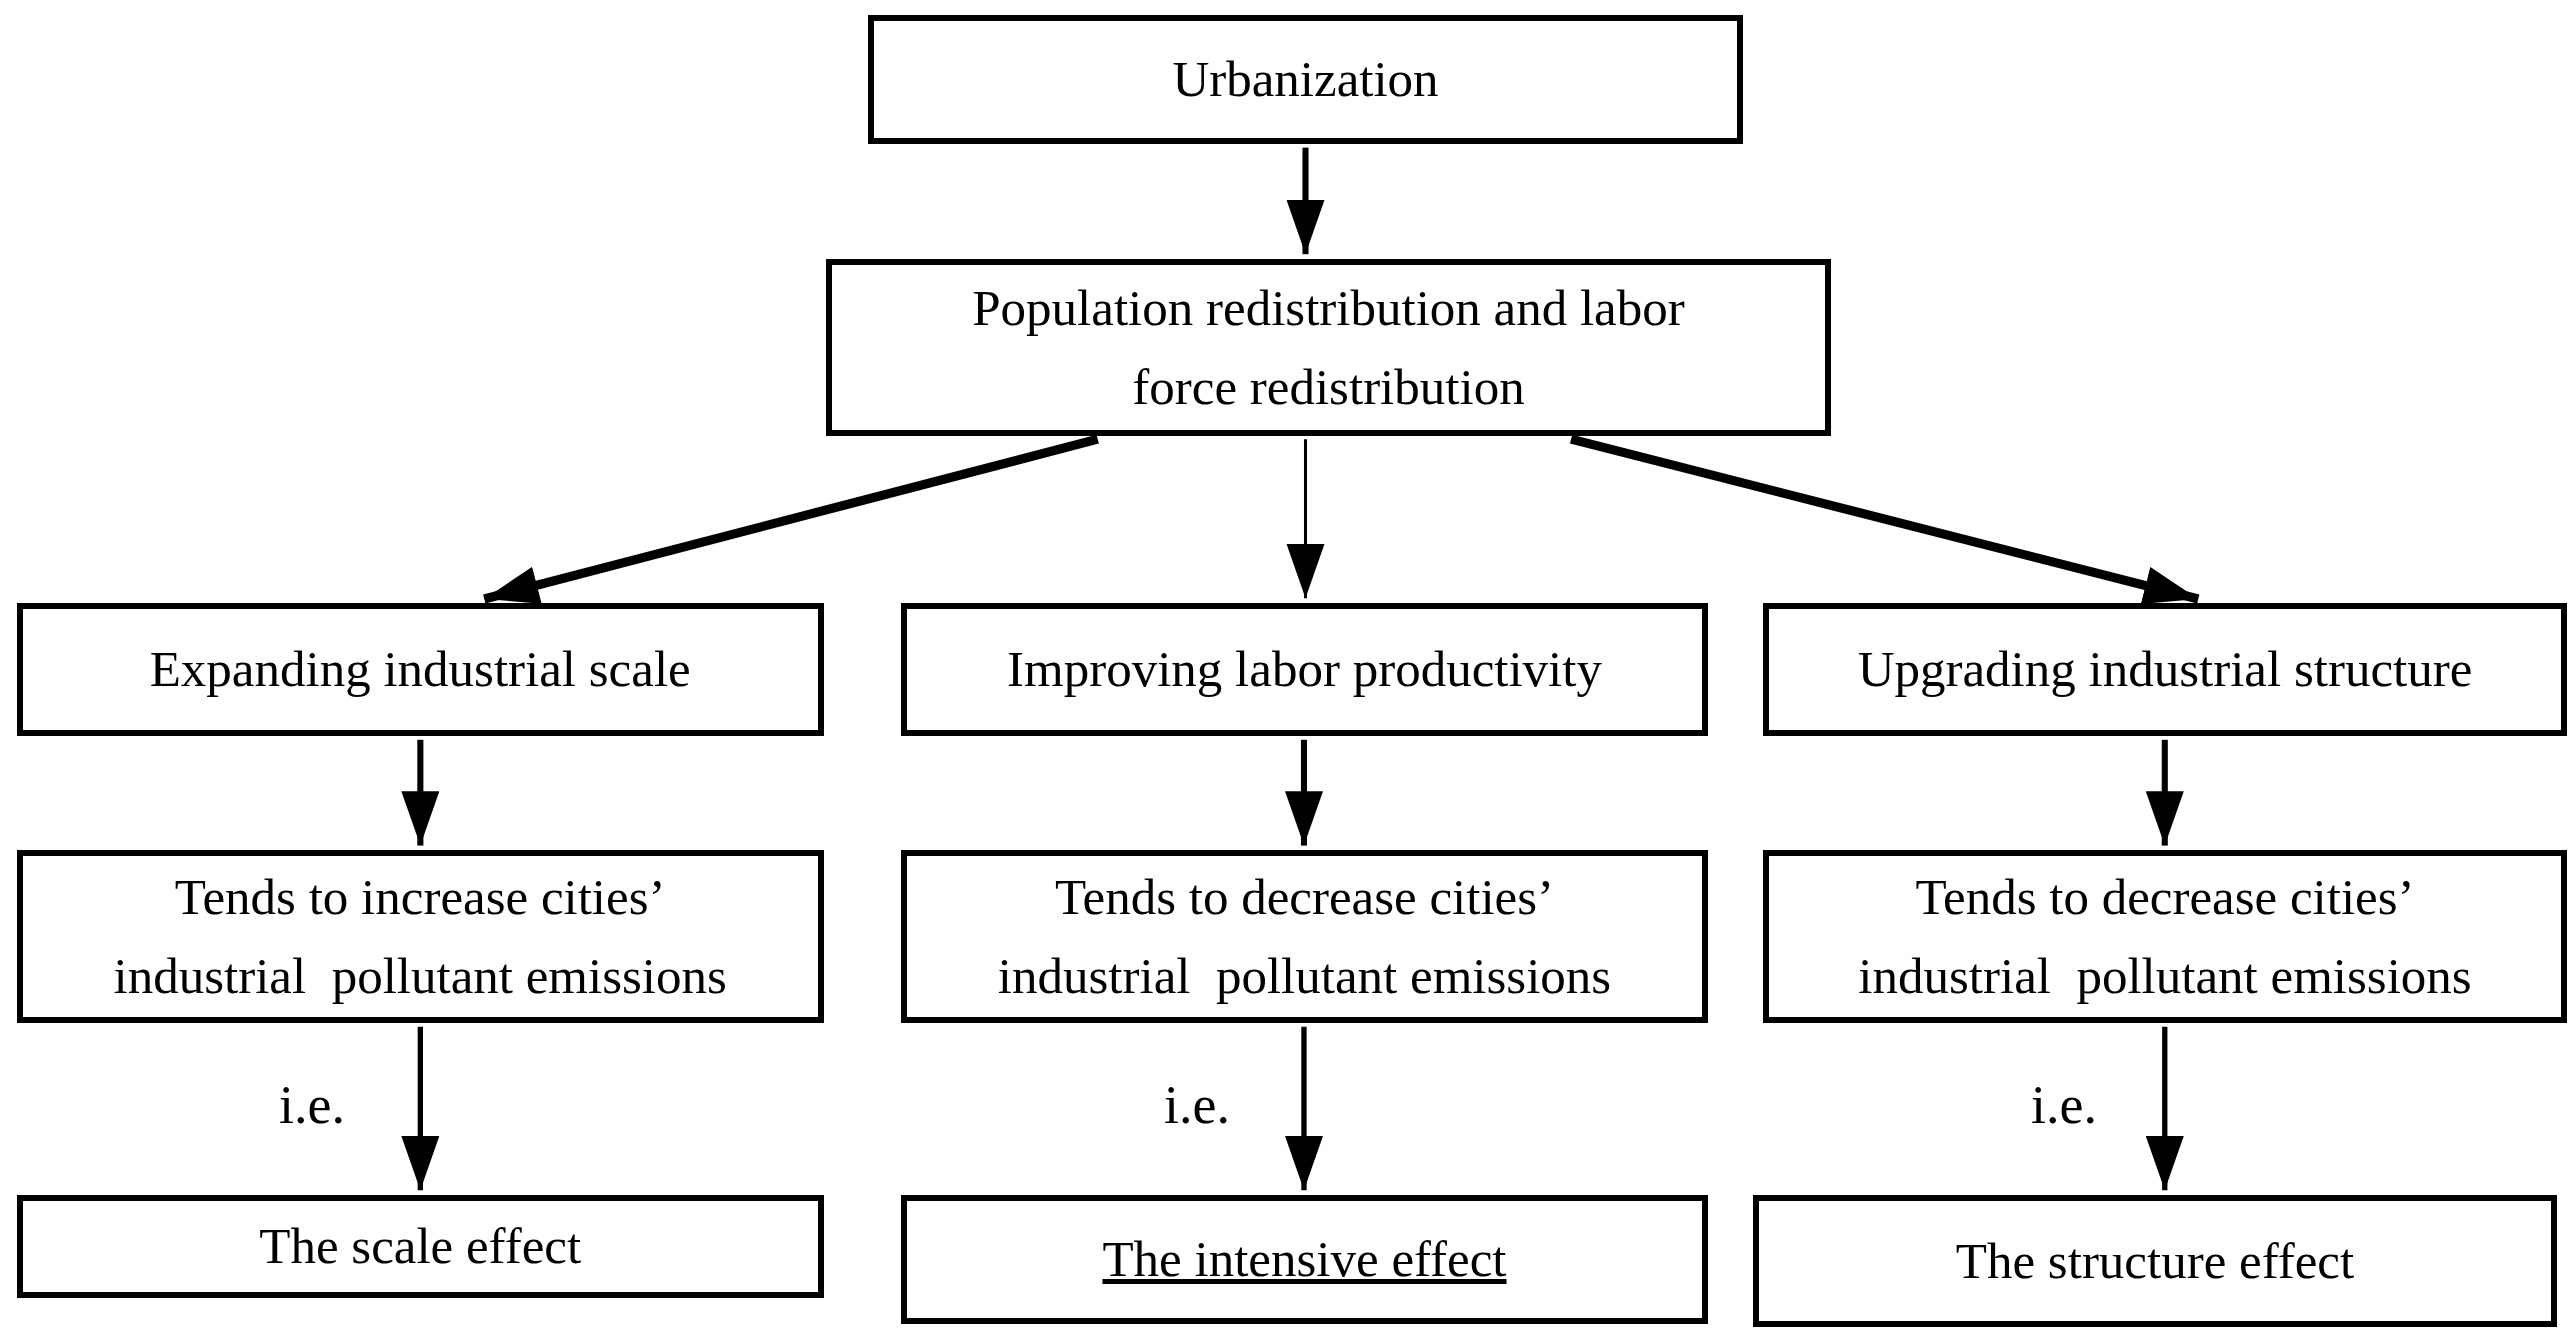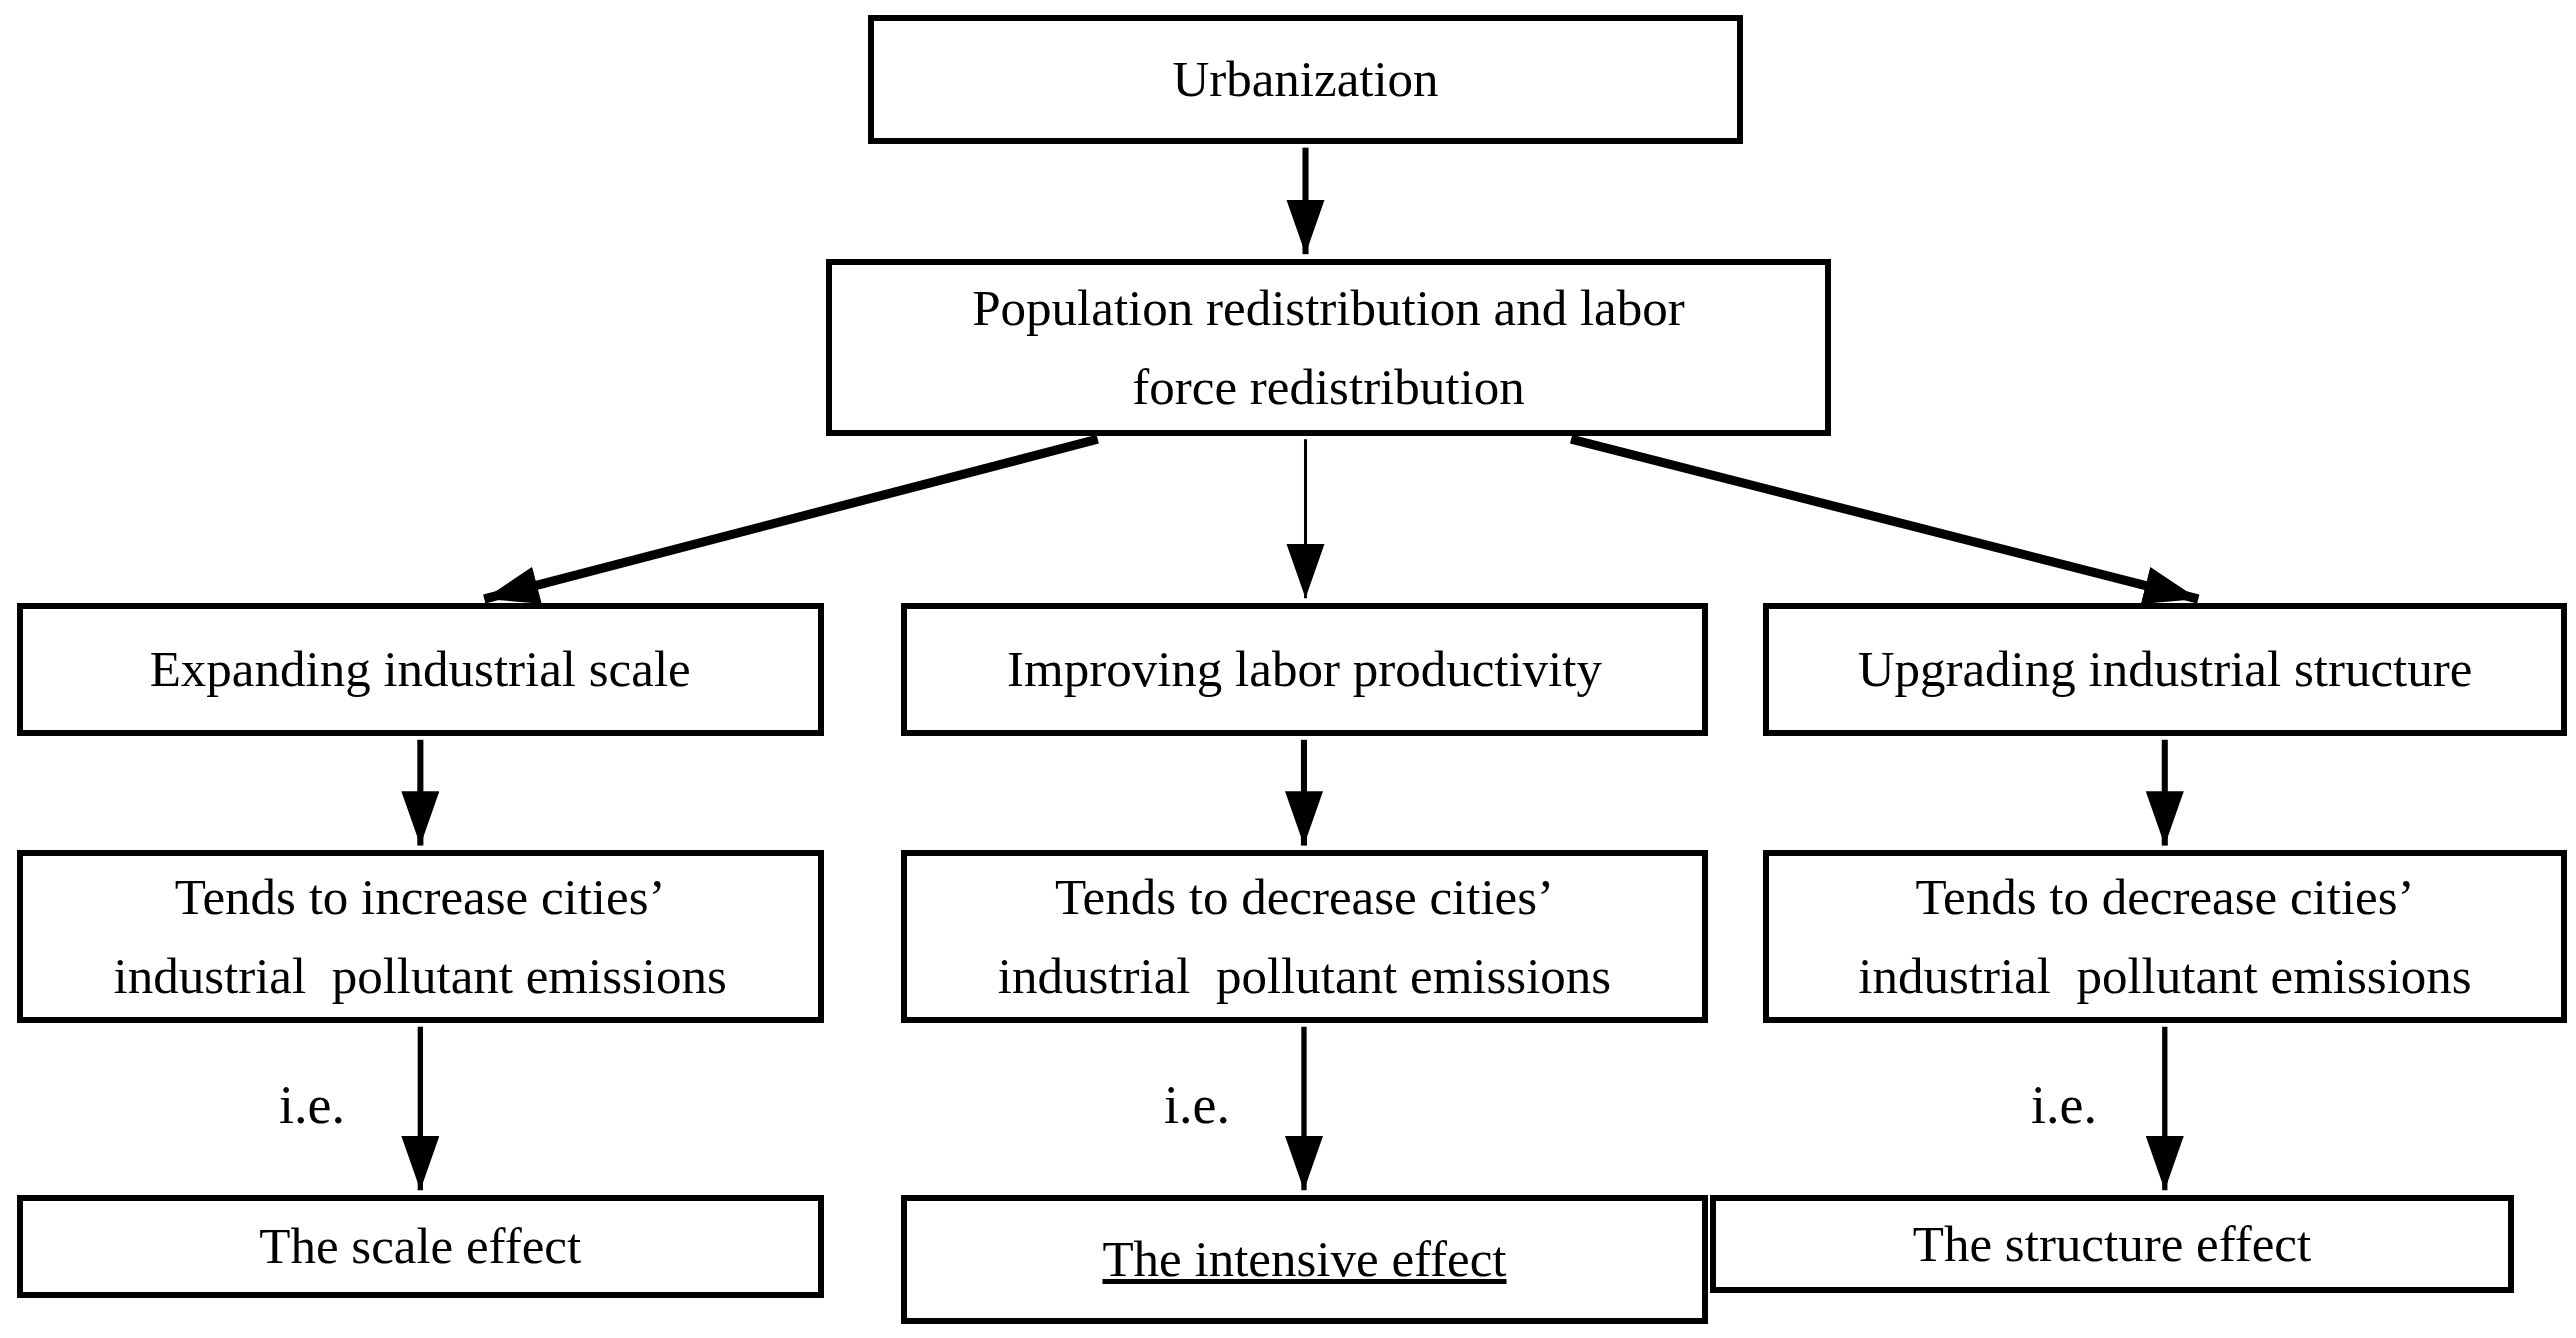--- a/index.html
+++ b/index.html
@@ -123,18 +123,18 @@
   <span class="ie" style="left:2064px; top:1105px;">i.e.</span>
 
   <div class="node" style="left:16.7px; top:1195px; width:807px; height:103px;">
     <span class="lbl">The scale effect</span>
   </div>
 
   <div class="node" style="left:901px; top:1195px; width:807px; height:129px;text-decoration:underline;">
     <span class="lbl">The intensive effect</span>
   </div>
 
-  <div class="node" style="left:1710px; top:1195px; width:804px; height:98px;">
+  <div class="node" style="left:1753px; top:1195px; width:804px; height:132px;">
     <span class="lbl">The structure effect</span>
   </div>
 
 </div>
 
 
 </body></html>

